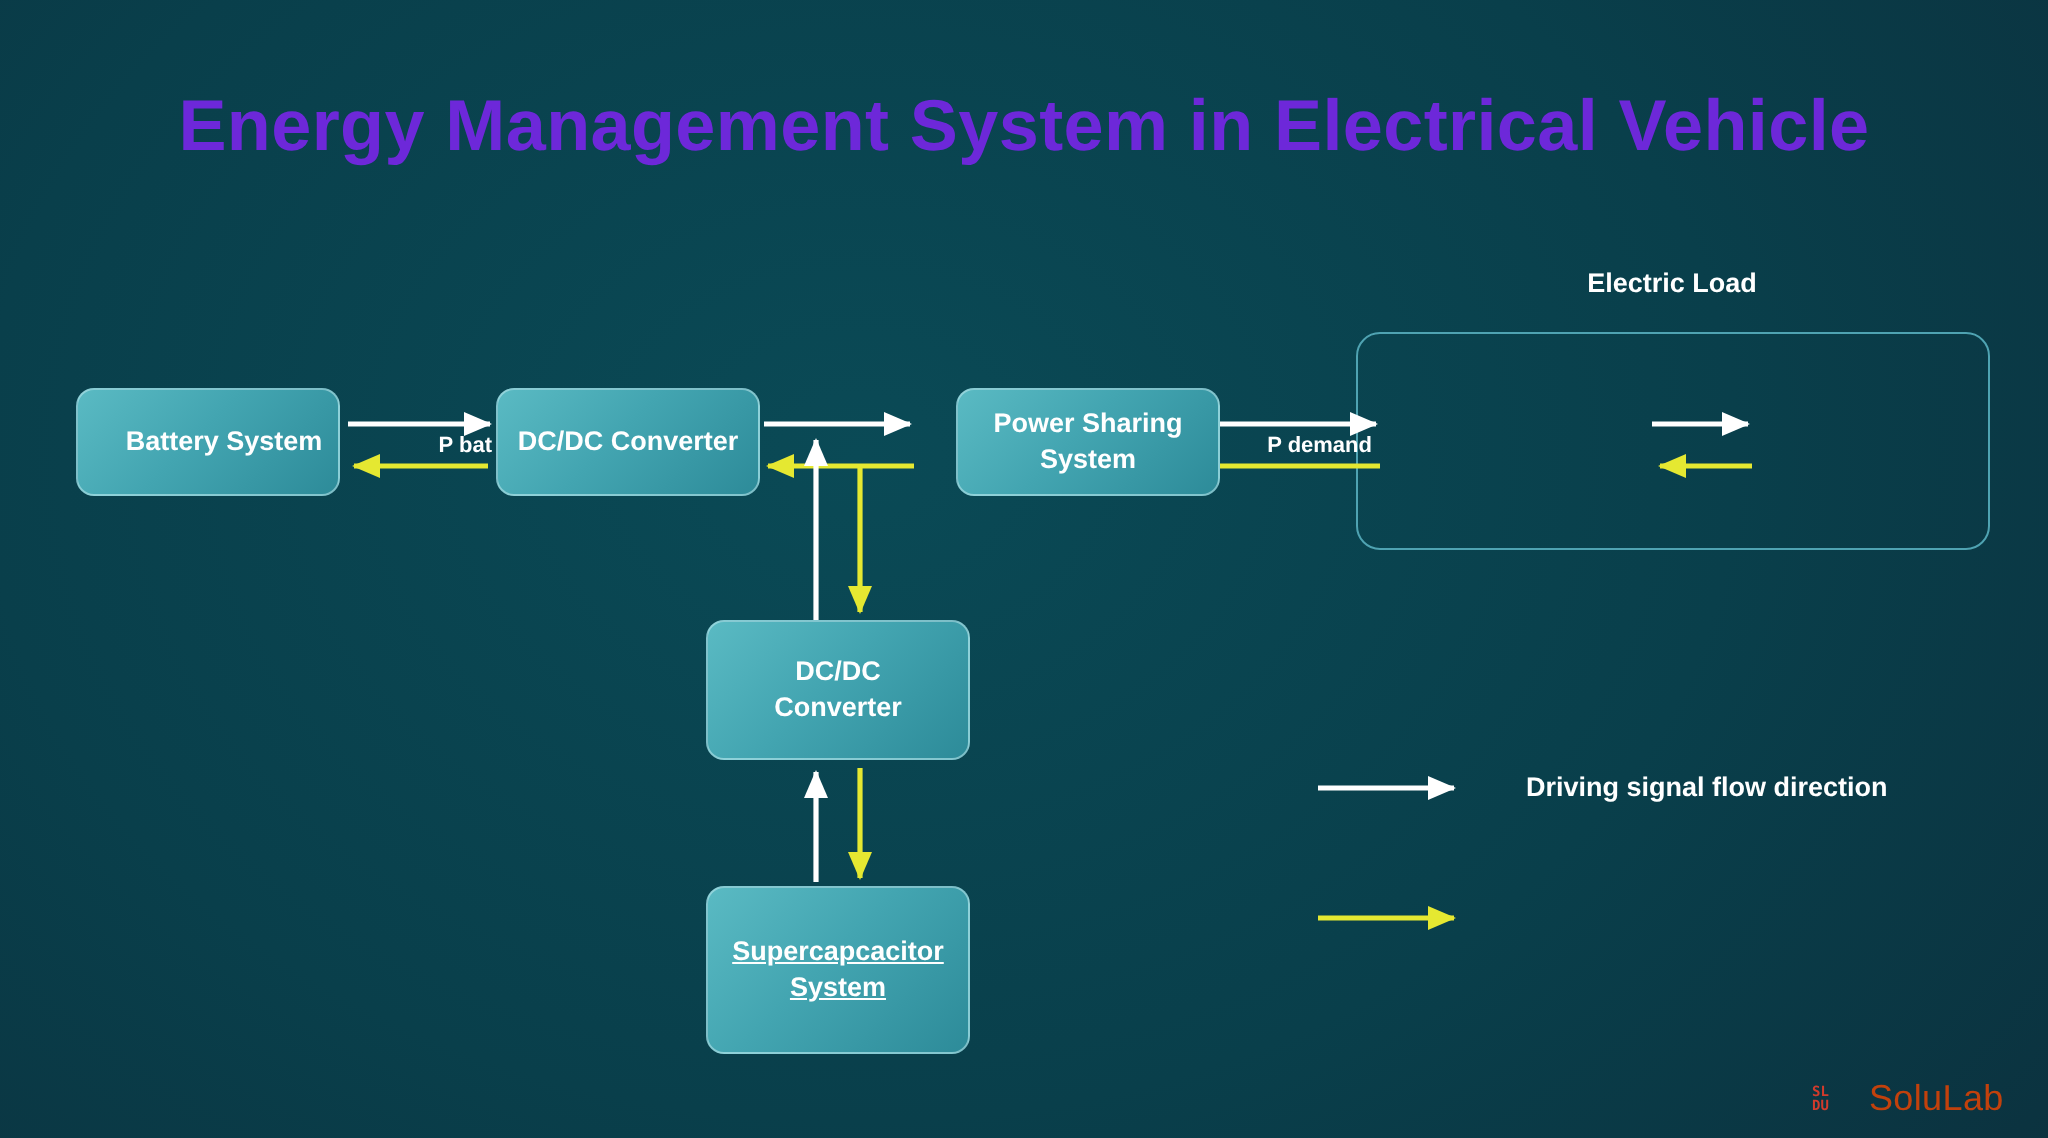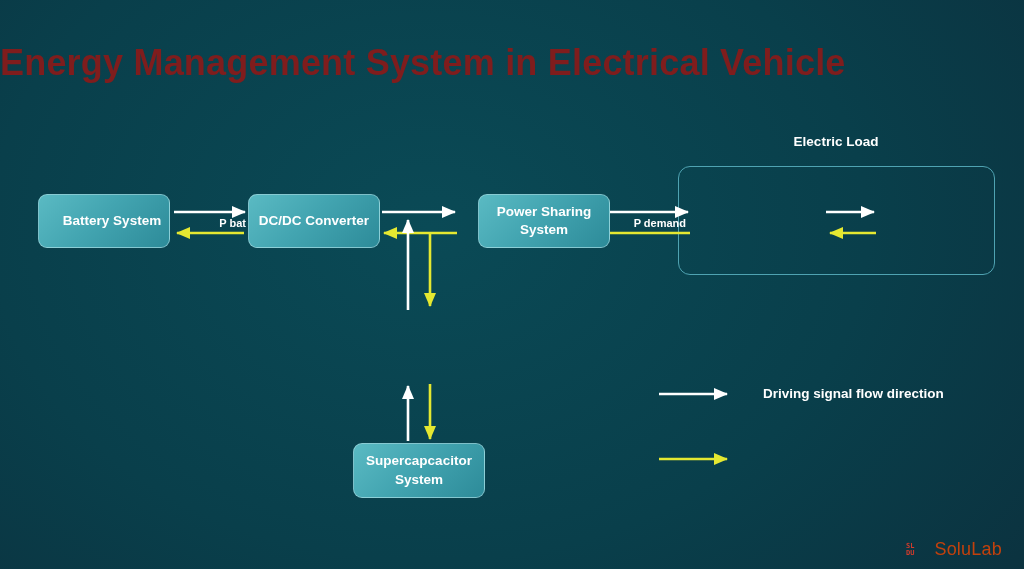--- a/index.html
+++ b/index.html
@@ -6,39 +6,39 @@
   body{
     width:1024px;height:569px;overflow:hidden;
     font-family:"Liberation Sans","DejaVu Sans",sans-serif;
     background:
       radial-gradient(95% 130% at 42% 40%, #0a4a56 0%, #093f4b 45%, #0b3340 75%, #0c2a33 100%);
   }
   .stage{position:relative;width:1024px;height:569px;}
 
   .title{
     position:absolute;left:0;top:42px;width:1024px;
-    text-align:left;color:#7f1d1d;
+    text-align:center;color:#6d28d9;
     font-size:36px;font-weight:bold;letter-spacing:.2px;margin:0;
   }
 
   .node{
     position:absolute;display:flex;align-items:center;justify-content:center;
     background:linear-gradient(135deg,#5abac3 0%,#43a5b1 45%,#2d8b99 100%);
     border:1px solid rgba(190,232,236,.55);
     border-radius:9px;color:#ffffff;font-weight:bold;font-size:13.5px;
     text-align:center;white-space:pre-line;line-height:1.35;z-index:3;
     box-sizing:border-box;
   }
   .n-battery{left:38px;top:194px;width:132px;height:54px;padding-left:16px;}
   .n-dcdc-top{left:248px;top:194px;width:132px;height:54px;}
   .n-power{left:459px;top:194px;width:132px;height:54px;margin-left:19px;}
   .n-motorctl{left:692px;top:194px;width:132px;height:54px;}
   .n-motor{left:878px;top:194px;width:103px;height:54px;}
   .n-dcdc-mid{left:353px;top:310px;width:132px;height:70px;}
-  .n-supercap{left:353px;top:443px;width:132px;height:55px;}
+  .n-supercap{left:353px;top:443px;width:132px;height:84px;text-decoration:underline;}
 
   .el-group{
     position:absolute;left:678px;top:166px;width:317px;height:109px;
     border:1.5px solid #4fa3b2;border-radius:12px;z-index:1;box-sizing:border-box;
   }
   .el-label{
     position:absolute;left:756px;top:134px;width:160px;text-align:center;
     color:#ffffff;font-size:13.5px;font-weight:bold;z-index:2;
   }
 
@@ -104,20 +104,24 @@
   <div class="node n-battery">
     <span>Battery System</span>
   </div>
   <div class="node n-dcdc-top">
     <span>DC/DC Converter</span>
   </div>
   <div class="node n-power">
     <span>Power Sharing
 System</span>
   </div>
+  <div class="node n-dcdc-mid">
+    <span>DC/DC
+Converter</span>
+  </div>
   <div class="node n-supercap">
     <span>Supercapcacitor
 System</span>
   </div>
 
   <div class="edge-label lbl-pbat">P bat</div>
   <div class="edge-label lbl-pdemand">P demand</div>
 
   <div class="legend-row legend-driving">
     <svg class="lg-arrow" width="80" height="14" viewBox="0 0 80 14">

